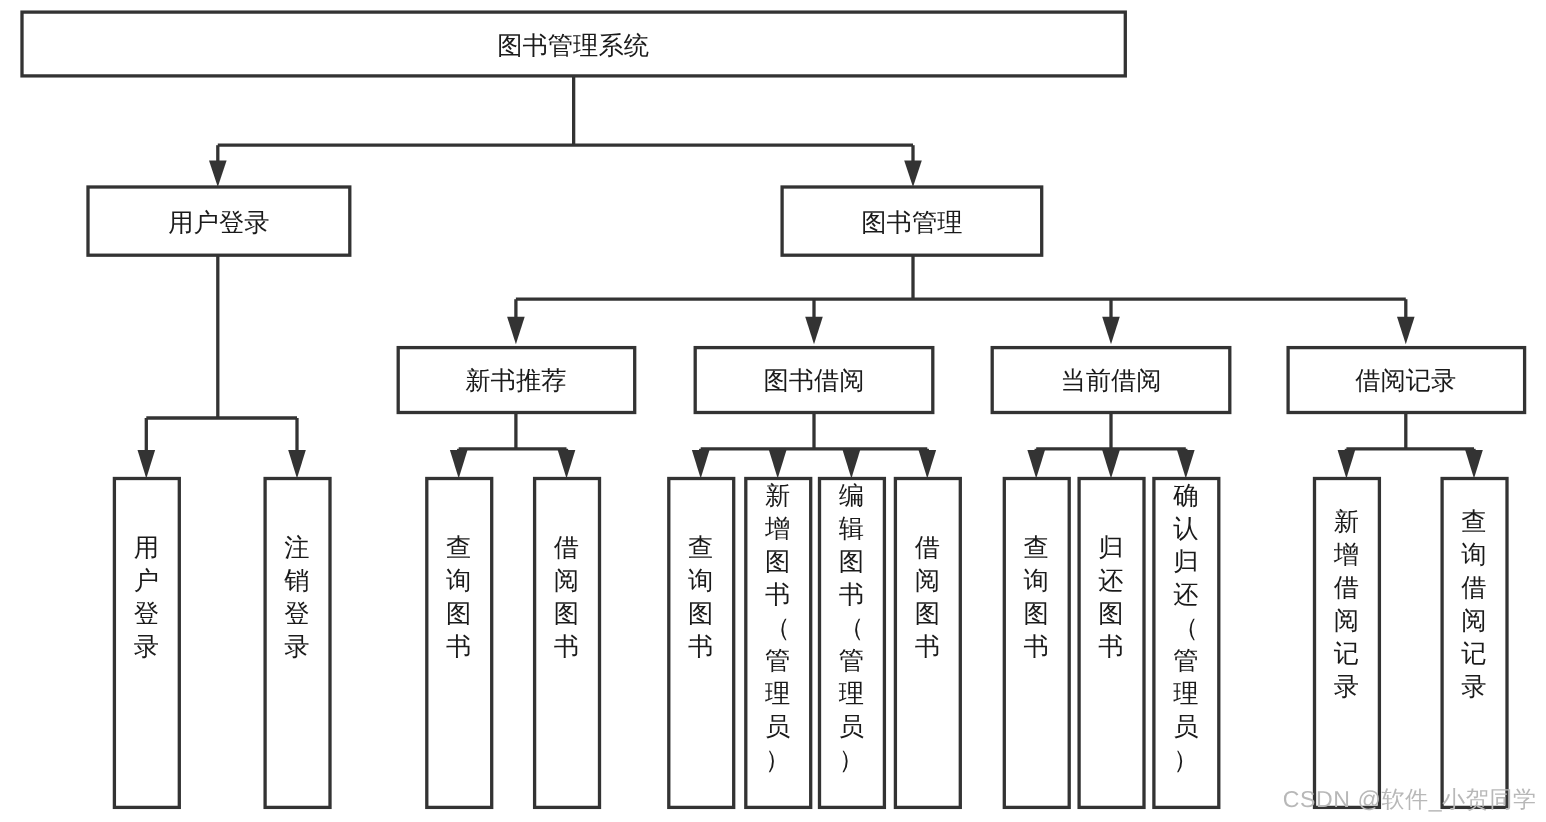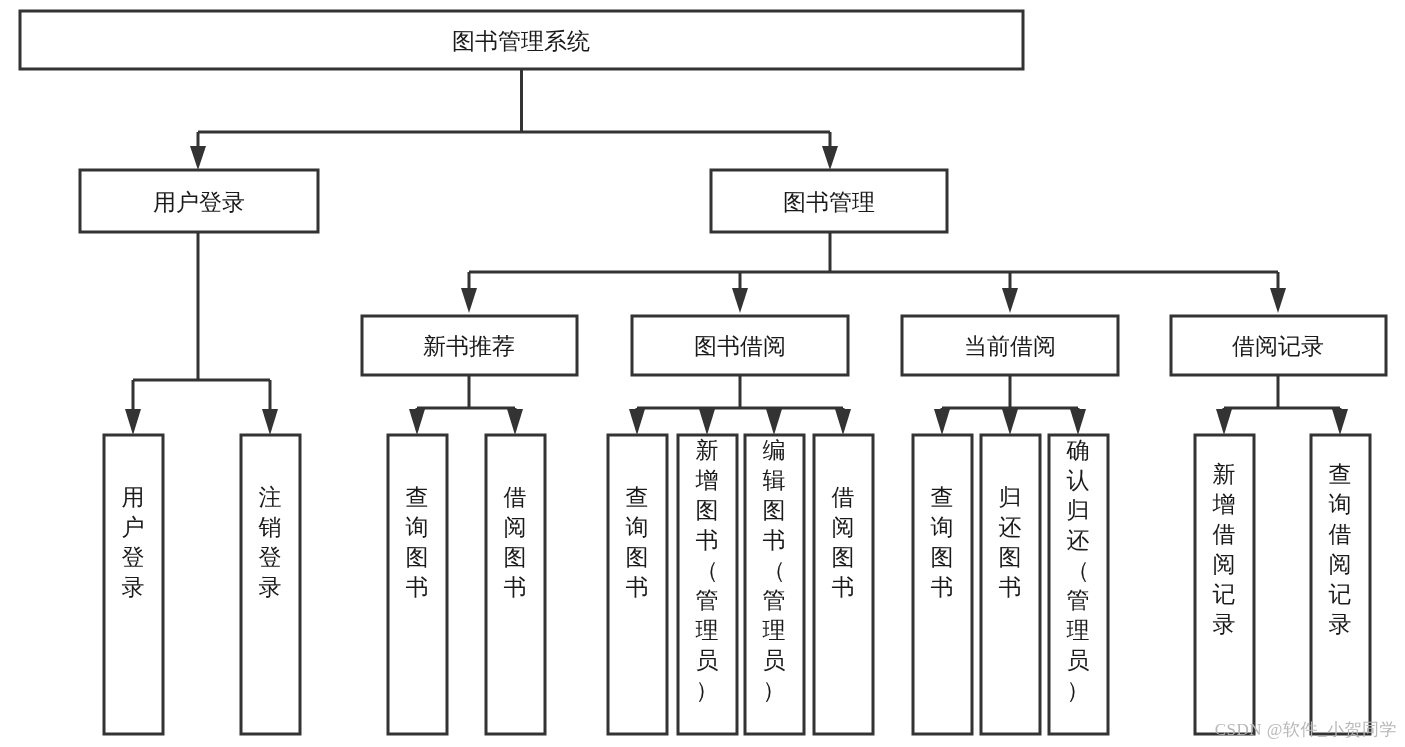--- a/index.html
+++ b/index.html
@@ -51,22 +51,22 @@
   .node-label-v {
     font-family: "Liberation Sans", "DejaVu Sans", sans-serif;
     font-size: 23px;
     fill: #1a1a1a;
     text-anchor: middle;
   }
   .watermark {
     position: absolute;
     right: 8px;
     bottom: 6px;
-    font-family: Liberation Serif, serif;
-    font-size: 17px;
+    font-family: Liberation Sans, sans-serif;
+    font-size: 21px;
     color: #b8b8b8;
     letter-spacing: 0.5px;
     white-space: nowrap;
     pointer-events: none;
   }
 </style>
 </head>
 <body>
 
 <div id="diagram-root">

